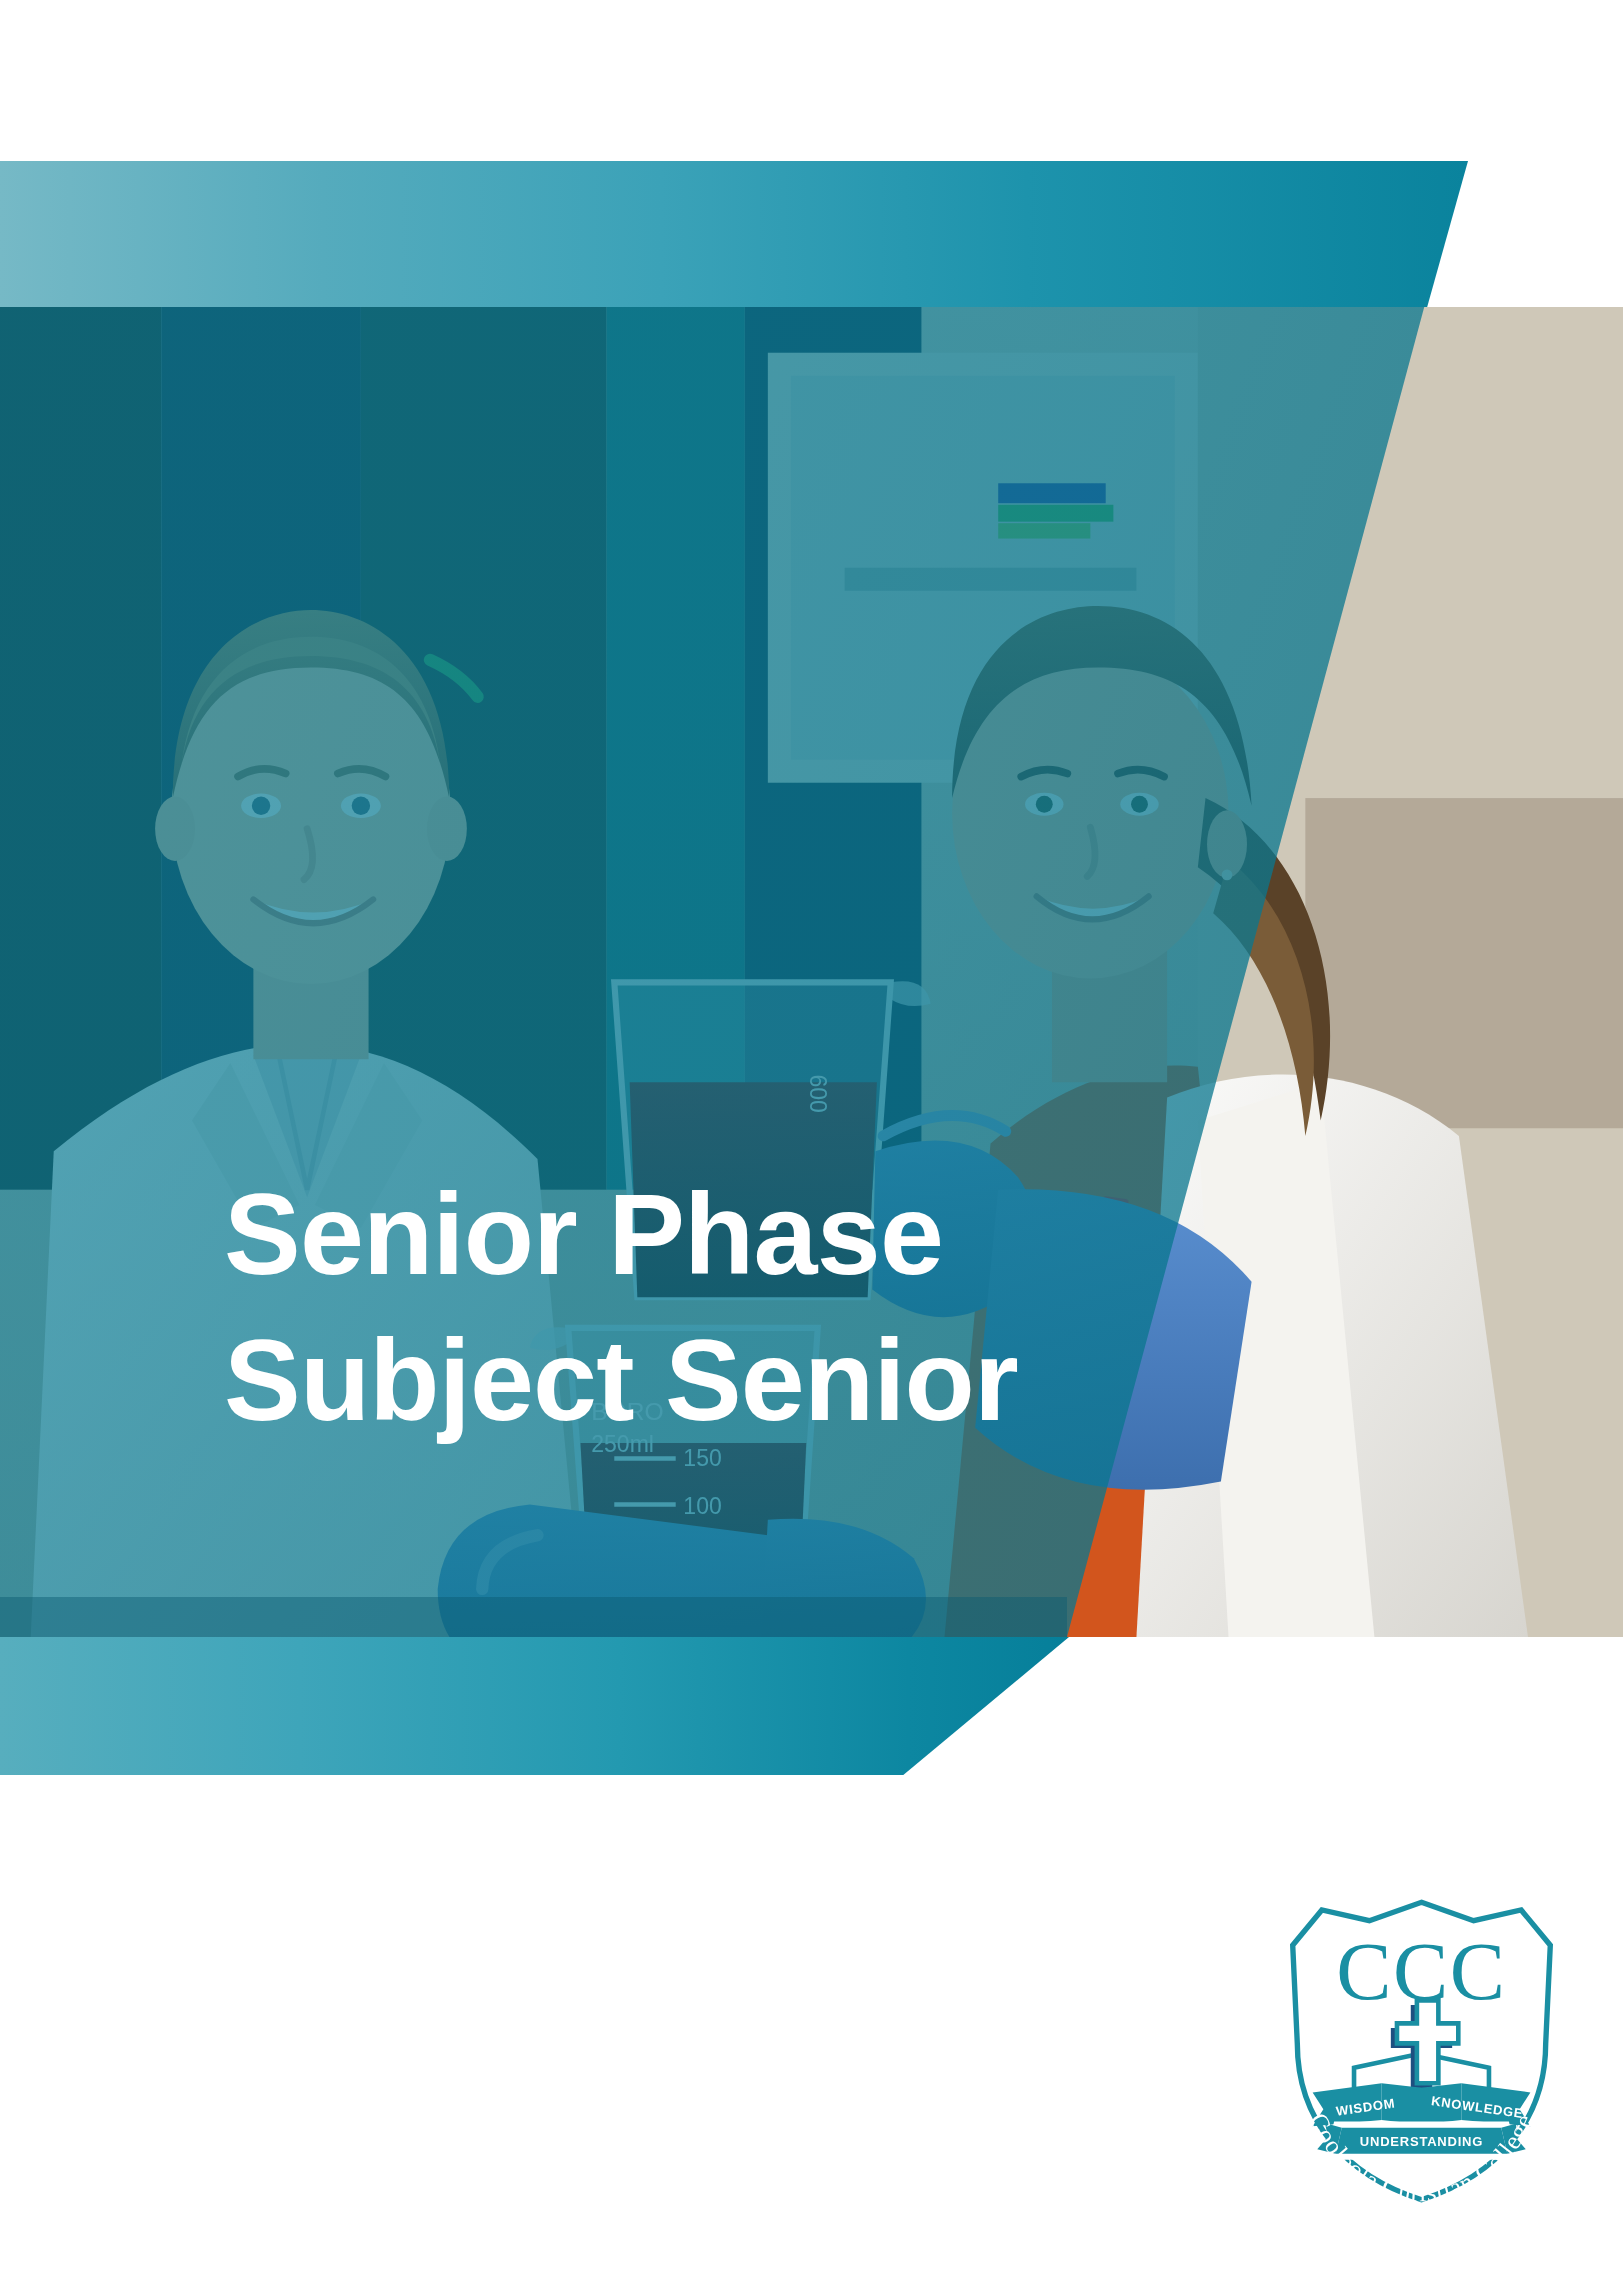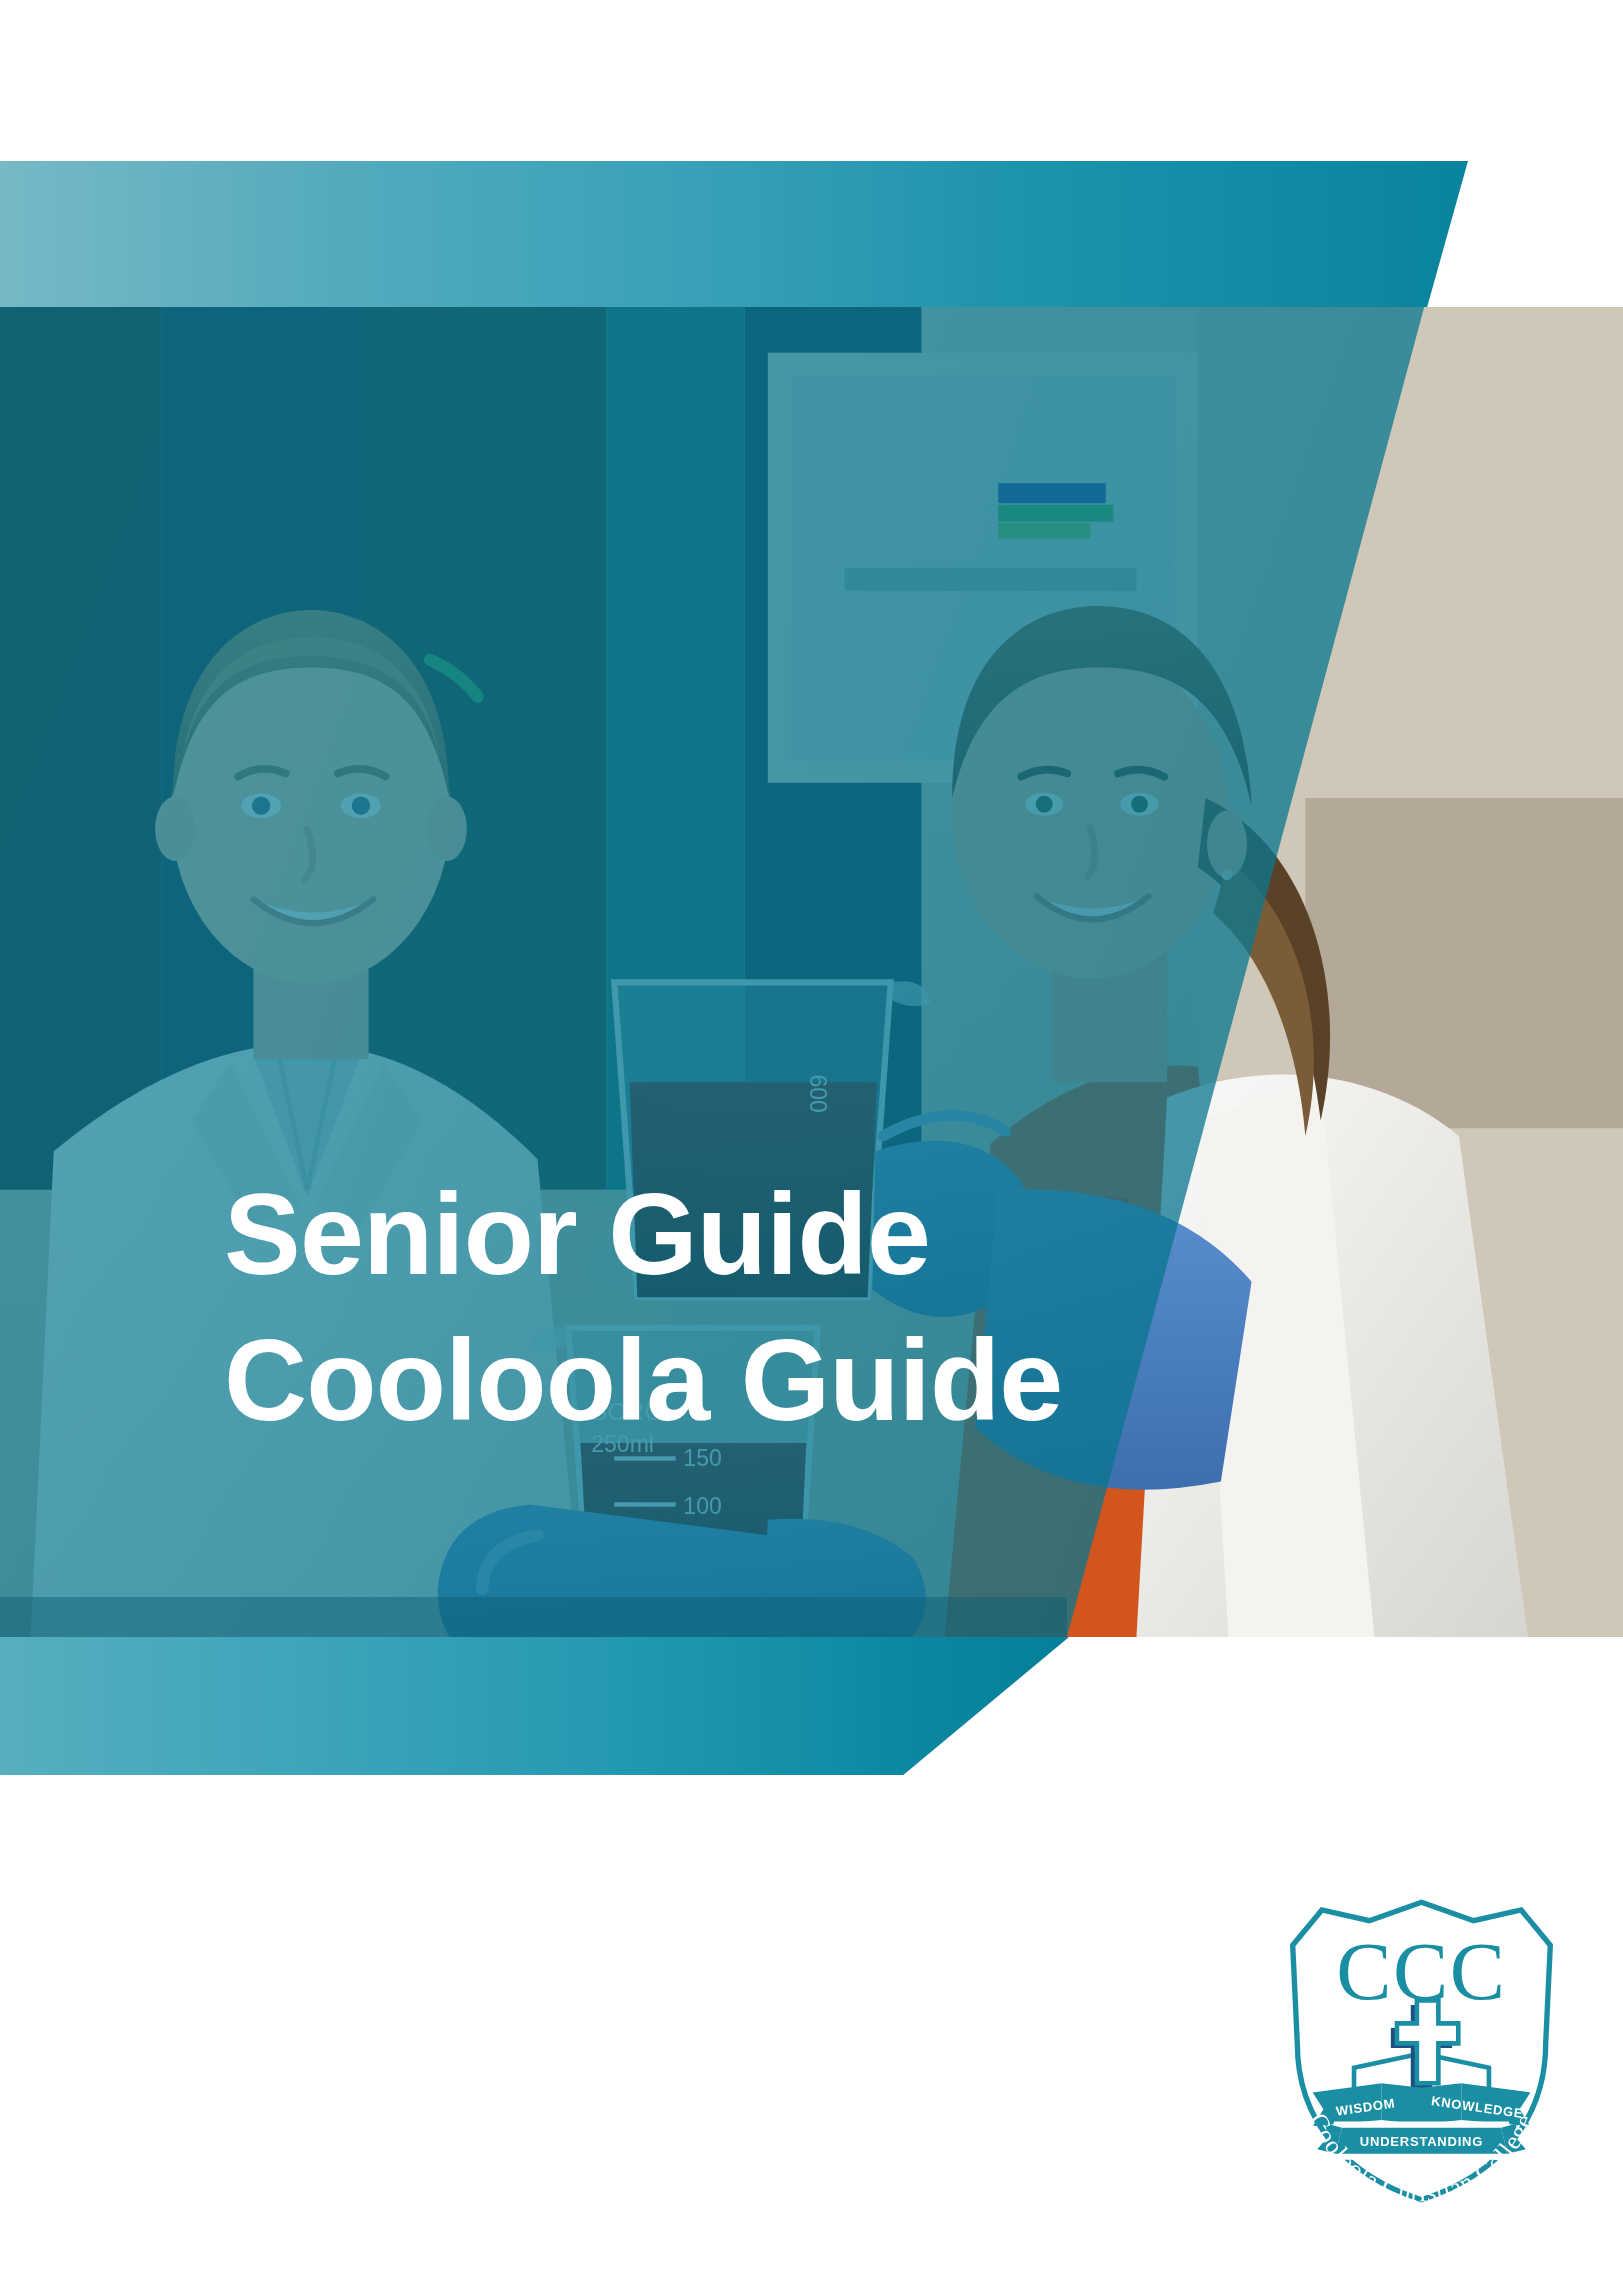--- a/index.html
+++ b/index.html
@@ -267,22 +267,22 @@
       </g>
     </svg>
   </div>
 
   <div class="photo-tint"></div>
   <div class="photo-dark-band"></div>
 
   <div class="bottom-banner"></div>
 
   <div class="cover-title">
-    <span class="line">Senior Guide</span>
-    <span class="line">Cooloola Guide</span>
+    <span class="line">Senior Phase</span>
+    <span class="line">Subject Senior</span>
   </div>
 
 
   <div class="logo">
     <svg viewBox="0 0 400 420" aria-hidden="true">
       <defs>
         <path id="arcpath" d="M 44 258 A 158 176 0 0 0 356 258"></path>
         <clipPath id="shieldclip">
           <path d="M200 16 L268 40 L330 26 L368 72 L362 200 C362 300 300 372 200 404 C100 372 38 300 38 200 L32 72 L70 26 L132 40 Z"></path>
         </clipPath>

